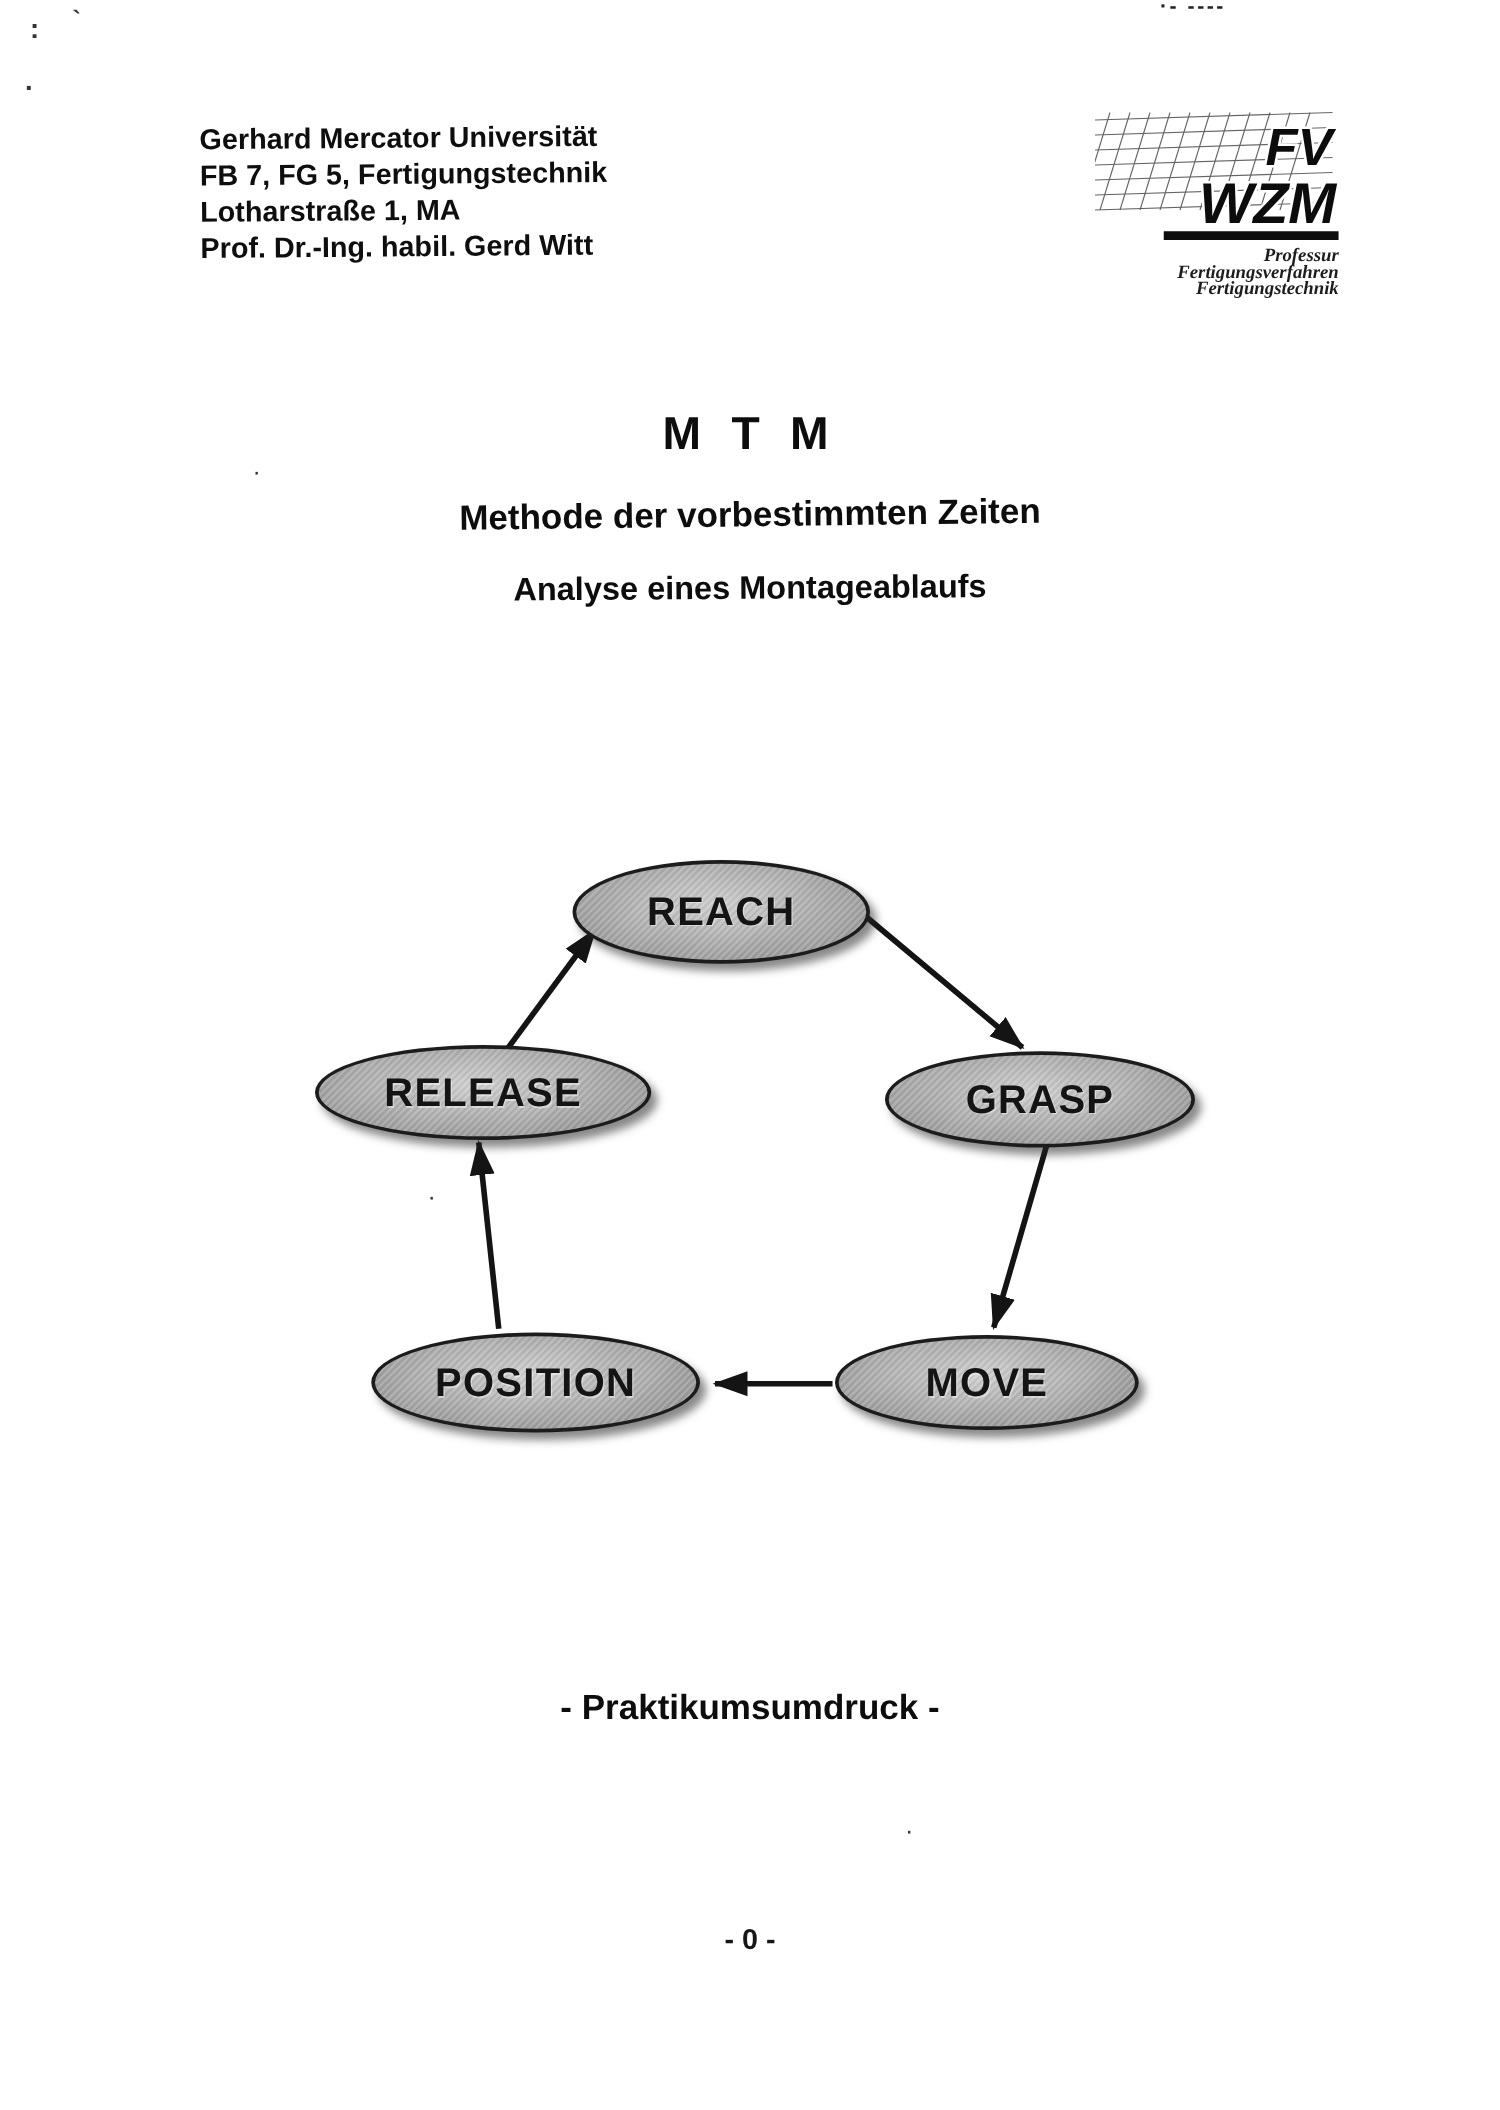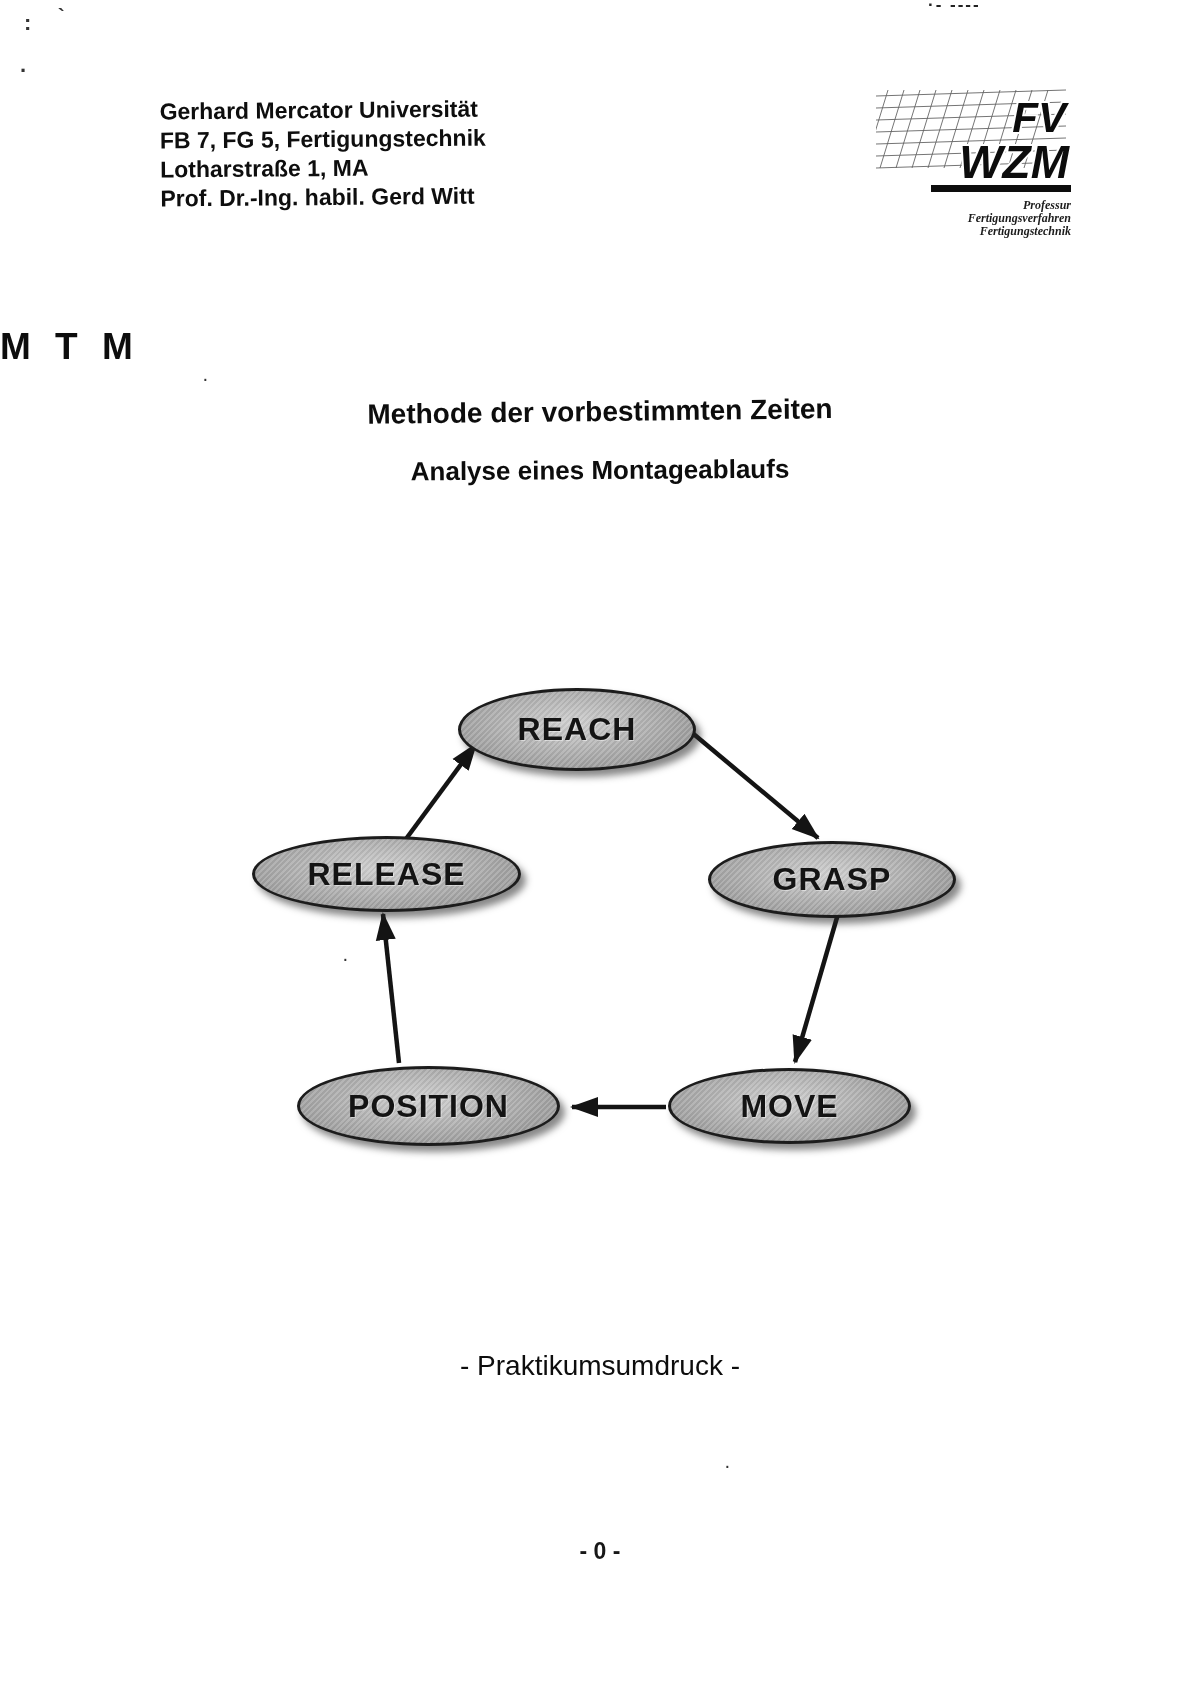--- a/index.html
+++ b/index.html
@@ -37,31 +37,31 @@
     top:88px;
     width:195px;
     text-align:right;
   }
   .logo svg { display:block; }
   .logo-captions {
     margin-top:1px;
     font-family:"Liberation Serif","DejaVu Serif",serif;
     font-style:italic;
     font-weight:bold;
-    font-size:12px;
+    font-size:15px;
     line-height:13px;
     color:#1c1c1c;
   }
 
   .page-title {
     position:absolute;
     top:326px;
     left:0;
     width:1200px;
-    text-align:left;
+    text-align:center;
     font-size:37px;
     font-weight:bold;
     letter-spacing:7px;
     color:#0d0d0d;
   }
   .subtitle-1 {
     position:absolute;
     top:396px;
     left:0;
     width:1200px;
@@ -110,21 +110,21 @@
     text-shadow:1px 1px 0 rgba(255,255,255,0.45);
   }
 
   .footer-label {
     position:absolute;
     top:1350px;
     left:0;
     width:1200px;
     text-align:center;
     font-size:28px;
-    font-weight:normal;
+    font-weight:bold;
     color:#0d0d0d;
   }
   .page-number {
     position:absolute;
     top:1538px;
     left:0;
     width:1200px;
     text-align:center;
     font-size:23px;
     font-weight:bold;

